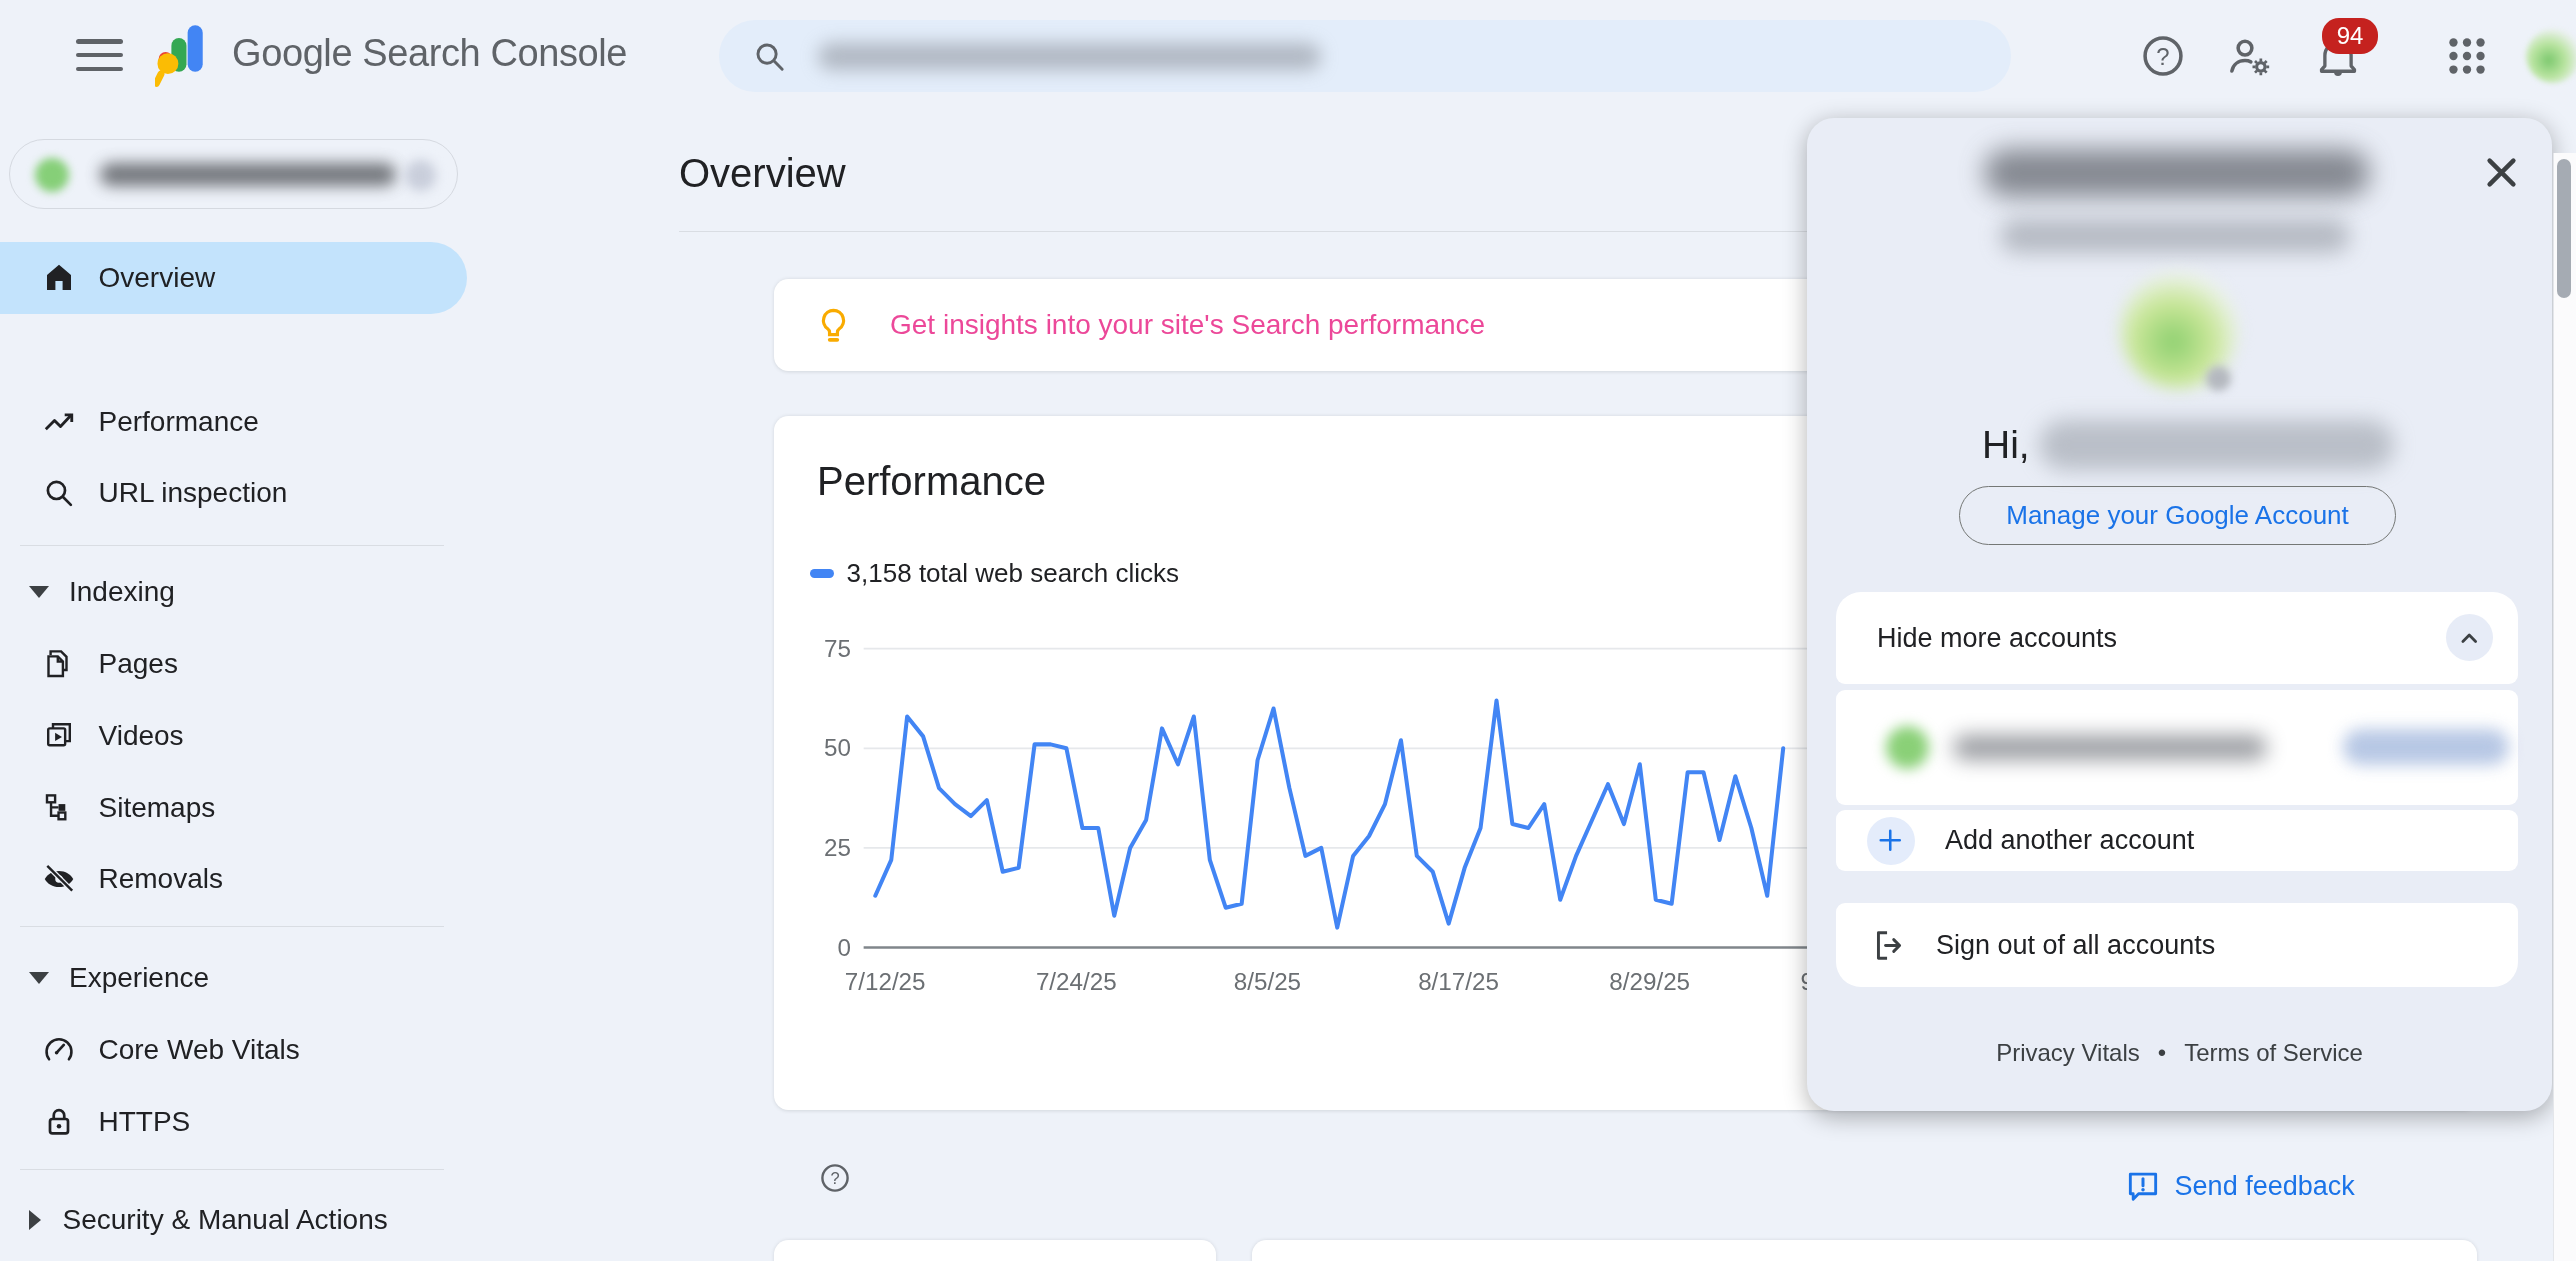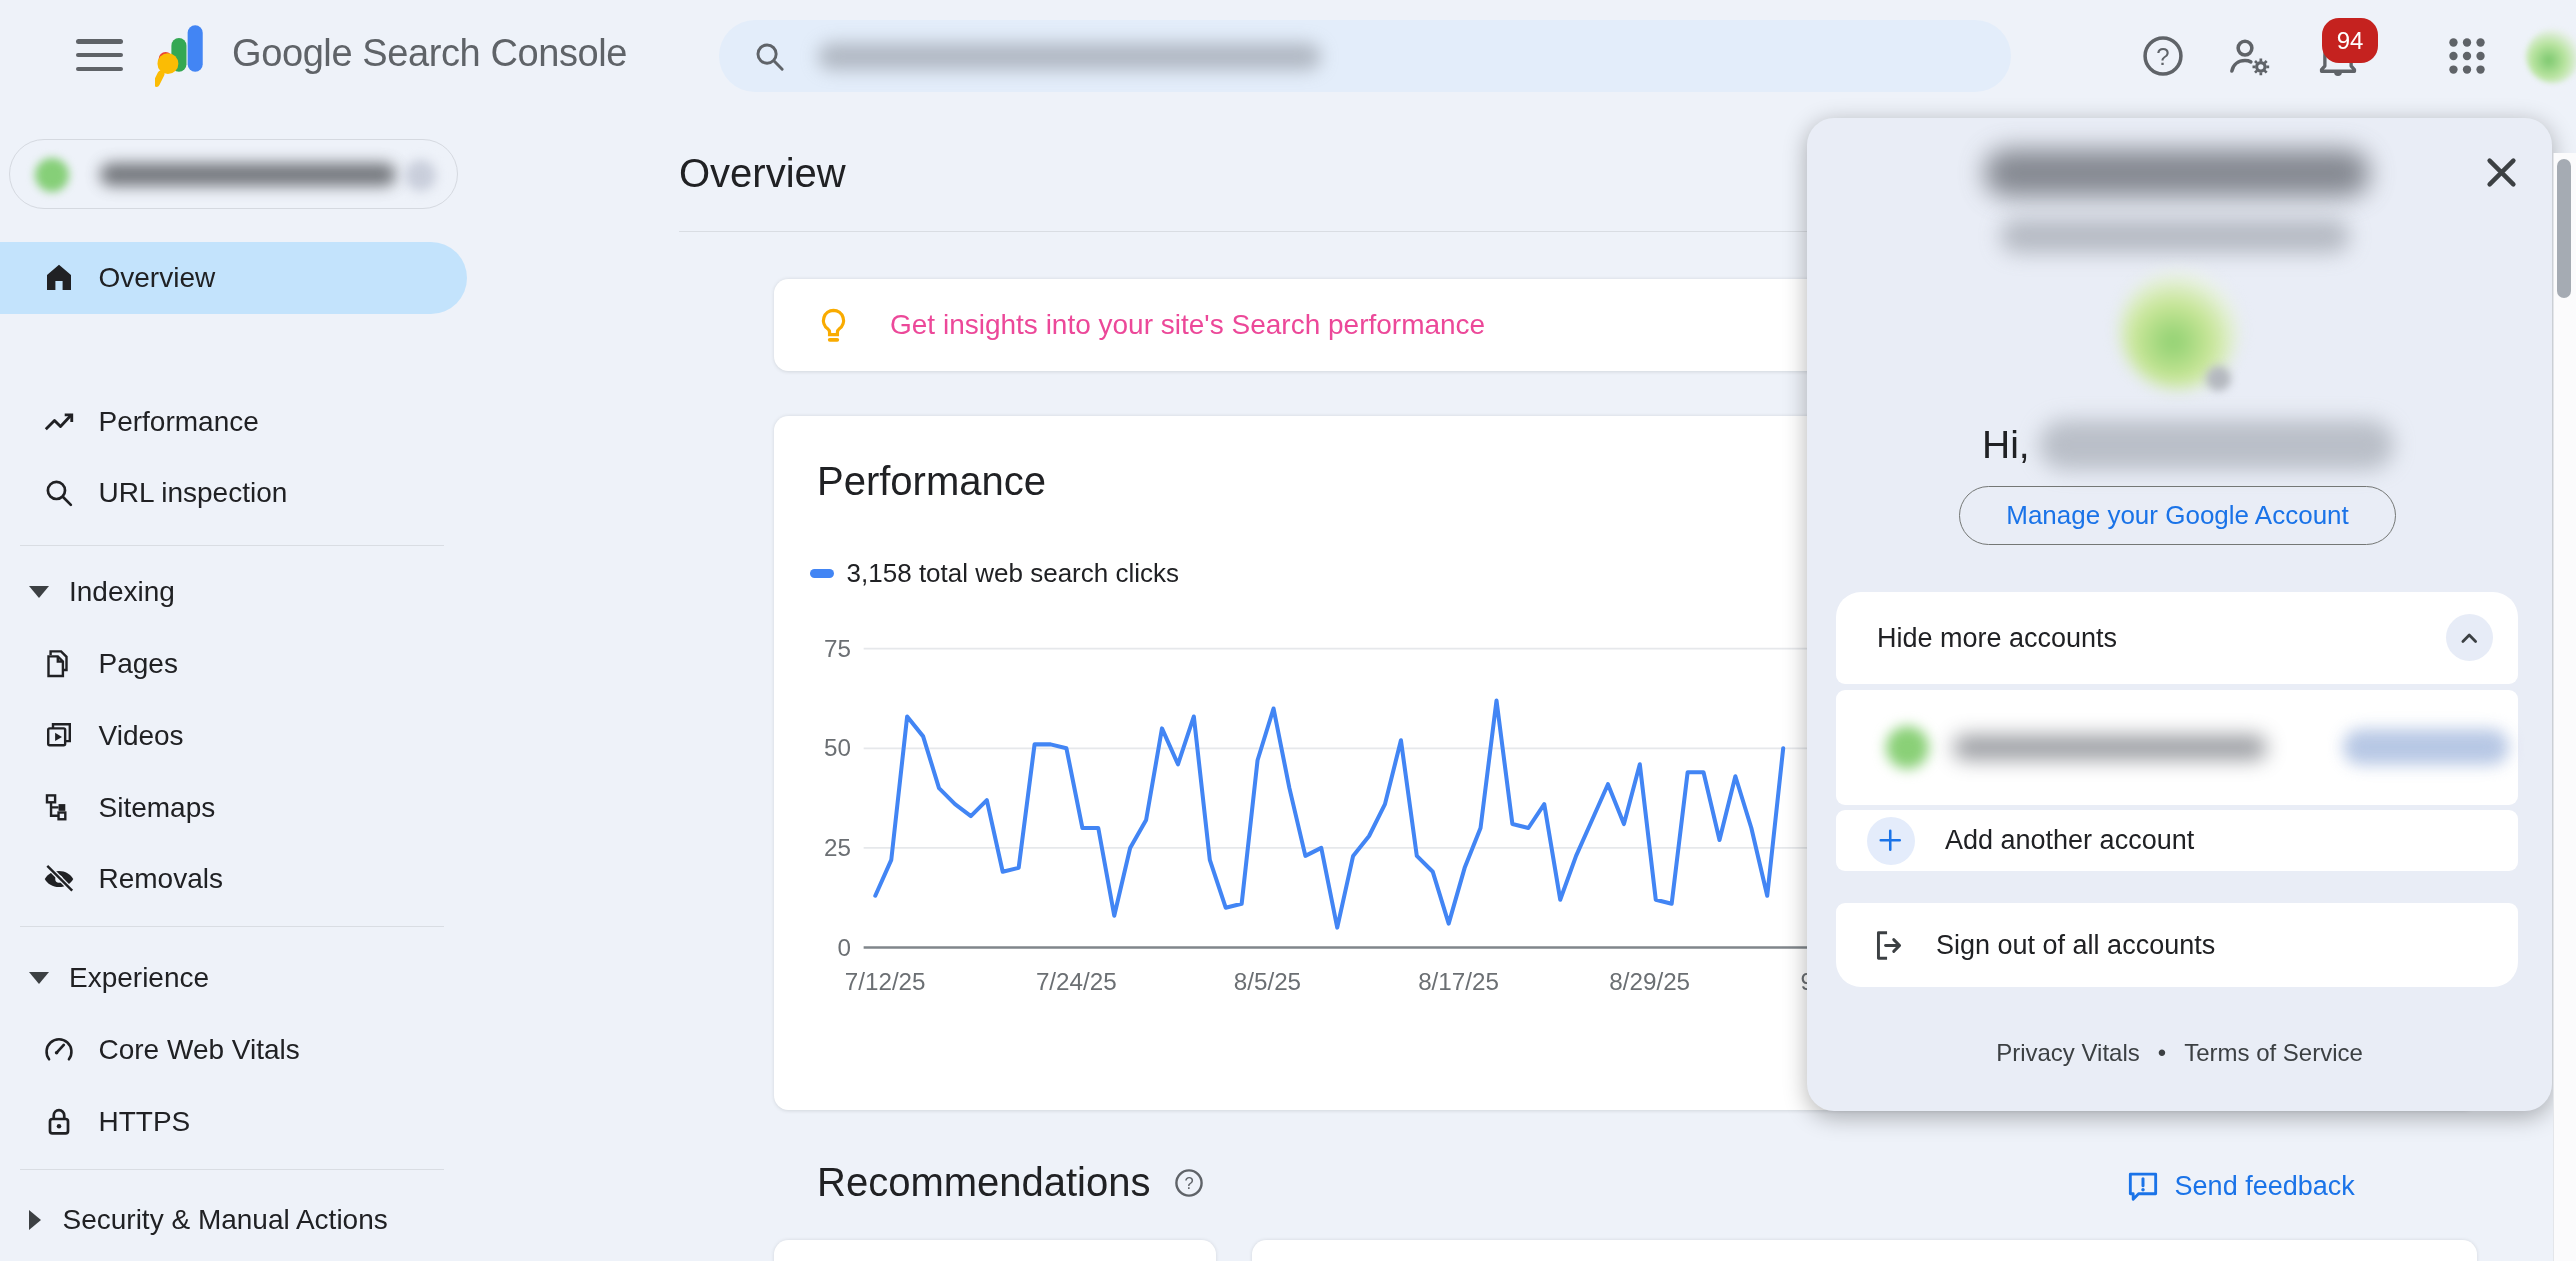--- a/index.html
+++ b/index.html
@@ -10,21 +10,21 @@
   
   #header{position:absolute;left:0;top:0;width:2576px;height:111px;background:#eef2f9;margin-left:40px;}
   #hamburger{left:36px;top:39px;width:47px;height:32px;display:flex;flex-direction:column;justify-content:space-between;cursor:pointer;}
   #hamburger span{display:block;height:4.5px;background:#5f6368;border-radius:2.7px;}
   #logo{left:115px;top:23px;}
   #app-title{left:192px;top:32px;font-size:38px;color:#5f6368;letter-spacing:-0.4px;white-space:nowrap;}
   #searchbar{left:679px;top:20px;width:1292px;height:72px;background:#e3edfa;border-radius:36px;display:flex;align-items:center;padding-left:30.5px;box-sizing:border-box;cursor:text;}
   .blurbar{border-radius:14.4px;filter:blur(9px);}
   #search-redacted{width:503px;height:27px;background:#878c95;opacity:.55;margin-left:29px;}
   .hicon{width:50px;height:50px;top:30.5px;cursor:pointer;}
-  #badge-94{left:2282px;top:18px;min-width:56px;height:45px;background:#c5221f;border-radius:17px;color:#fff;font-size:24px;display:flex;align-items:center;justify-content:center;z-index:3;}
+  #badge-94{left:2282px;top:18px;min-width:56px;height:36px;background:#c5221f;border-radius:17px;color:#fff;font-size:24px;display:flex;align-items:center;justify-content:center;z-index:3;}
   #header-avatar{left:2486px;top:29px;width:54px;height:54px;border-radius:50%;overflow:hidden;cursor:pointer;background:radial-gradient(circle at 42% 58%,#7cc86e 0%,#b9e4a0 38%,#e6efe7 68%,#f2f5f8 100%);filter:blur(2.7px);}
 
   
   #sidebar{position:absolute;left:0;top:111px;width:467px;height:1151px;}
   #property-pill{left:9px;top:28px;width:449px;height:70px;border:1.8px solid #d5d9e0;border-radius:39px;box-sizing:border-box;cursor:pointer;}
   #property-avatar{left:25px;top:18px;width:34px;height:34px;border-radius:50%;background:#86cf78;filter:blur(4.5px);}
   #property-redacted{left:90px;top:23px;width:296px;height:23px;background:#4a4d52;opacity:.75;filter:blur(7.2px);border-radius:11.7px;}
   #property-caret{left:395px;top:20px;width:30.5px;height:30.5px;border-radius:50%;background:#c9cedb;filter:blur(5.4px);}
   .nav-row{position:absolute;left:0;width:467px;height:72px;display:flex;align-items:center;padding-left:41px;box-sizing:border-box;border-radius:0 36px 36px 0;cursor:pointer;}
   .nav-row.active{background:#c3e3fc;}
@@ -310,21 +310,20 @@
           <text x="512" y="393" text-anchor="middle" font-size="27" fill="#6b6f73" font-family="Liberation Sans,sans-serif">8/5/25</text>
           <text x="725" y="393" text-anchor="middle" font-size="27" fill="#6b6f73" font-family="Liberation Sans,sans-serif">8/17/25</text>
           <text x="938" y="393" text-anchor="middle" font-size="27" fill="#6b6f73" font-family="Liberation Sans,sans-serif">8/29/25</text>
           <text x="1151" y="393" text-anchor="middle" font-size="27" fill="#6b6f73" font-family="Liberation Sans,sans-serif">9/10/25</text>
         </g>
       <polyline id="chart-series" fill="none" stroke-width="4.5" stroke-linejoin="round" stroke-linecap="round" points="75.0,288.3 92.8,248.3 110.5,88.5 128.3,110.7 146.0,168.4 163.8,186.2 181.5,199.5 199.3,181.7 217.0,261.6 234.8,257.2 252.5,119.6 270.3,119.6 288.0,124.0 305.8,212.8 323.5,212.8 341.3,310.5 359.0,235.0 376.8,203.9 394.5,101.8 412.3,141.8 430.0,88.5 447.8,248.3 465.5,301.6 483.3,297.2 501.0,137.3 518.8,79.6 536.5,168.4 554.3,243.9 572.0,235.0 589.8,323.8 607.5,243.9 625.3,221.7 643.0,186.2 660.8,115.1 678.5,243.9 696.3,261.6 714.0,319.4 731.8,257.2 749.5,212.8 767.3,70.7 785.0,208.4 802.8,212.8 820.5,186.2 838.3,292.7 856.0,243.9 873.8,203.9 891.5,164.0 909.3,208.4 927.0,141.8 944.8,292.7 962.5,297.2 980.3,150.6 998.0,150.6 1015.8,226.1 1033.5,155.1 1051.3,212.8 1069.0,288.3 1086.8,124.0" stroke="#4285f4"></polyline>
     </svg>
   </div>
 
   <div id="reco-title-row" class="abs">
-    <span id="reco-title">Recommendations</span>
     <svg width="36" height="36" viewBox="0 0 24 24">
       <circle cx="12" cy="12" r="8.4" fill="none" stroke="#5f6368" stroke-width="1.6"></circle>
       <text x="12" y="16" font-size="11" text-anchor="middle" fill="#5f6368" font-family="Liberation Sans,sans-serif">?</text>
     </svg>
   </div>
 
   <div id="send-feedback" class="abs">
     <svg width="38" height="38" viewBox="0 0 24 24">
       <path d="M4 4.5h16v12.4H9.2L5.8 20.3v-3.4H4z" fill="none" stroke="#1a73e8" stroke-width="1.8" stroke-linejoin="round"></path>
       <path d="M12 7.4v4.4" stroke="#1a73e8" stroke-width="1.9" stroke-linecap="round"></path>

